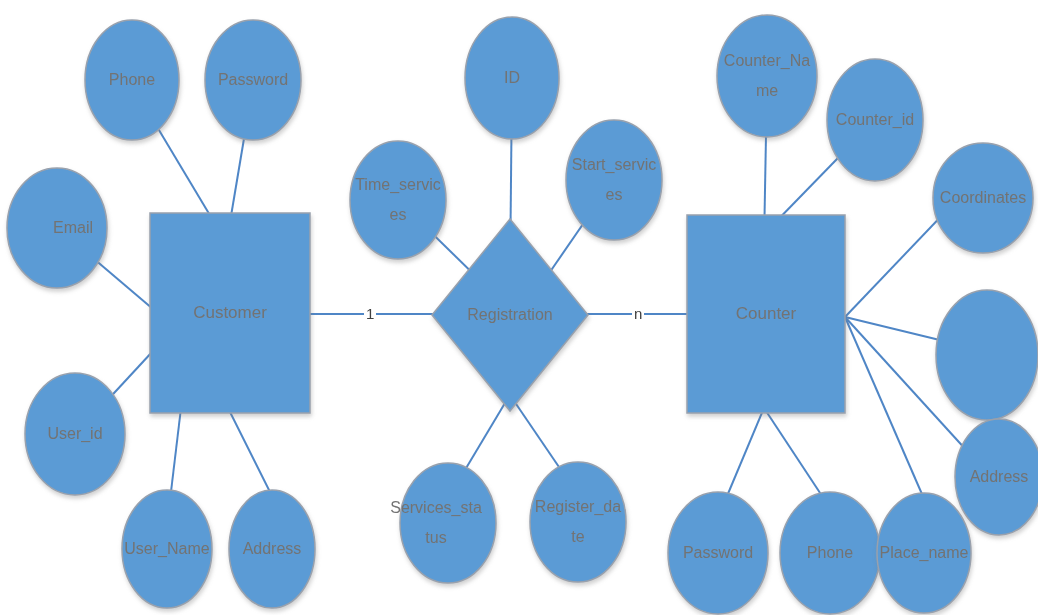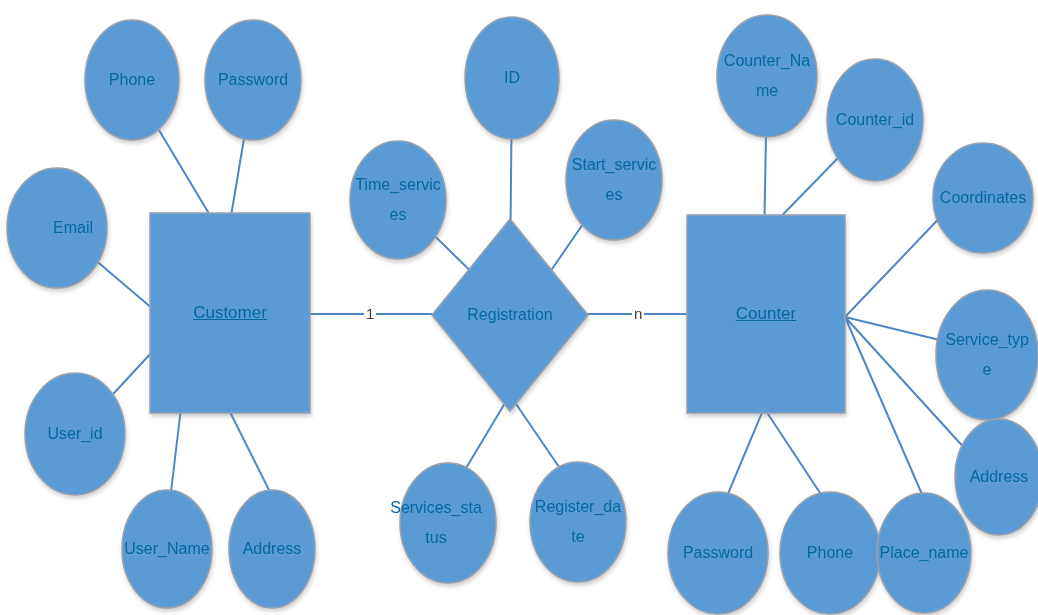--- a/index.html
+++ b/index.html
@@ -15,27 +15,27 @@
   .shape{
     fill:#5b9bd5;
     stroke:#99a1ad;
     stroke-width:1.5;
     filter:drop-shadow(1px 3px 2px rgba(120,120,120,0.35));
   }
   .lbl{
     position:absolute;
     display:flex;align-items:center;justify-content:center;
     text-align:center;
-    color:#0369a1;
+    color:#737373;
     font-size:16px;
     line-height:30px;
     white-space:pre-line;
     pointer-events:none;
   }
-  .entity-lbl{font-size:17px;text-decoration:underline;}
+  .entity-lbl{font-size:17px;}
   .card{
     position:absolute;
     font-size:15px;
     line-height:17px;
     color:#404040;
     background:#ffffff;
     padding:0 2px;
     pointer-events:none;
   }
 </style>
@@ -110,22 +110,20 @@
 es</div>
   <div class="lbl" style="left:388px;top:463px;width:96px;height:120px">Services_sta
 tus</div>
   <div class="lbl" style="left:530px;top:462px;width:96px;height:120px">Register_da
 te</div>
 
   <div class="lbl" style="left:717px;top:15px;width:100px;height:122px">Counter_Na
 me</div>
   <div class="lbl" style="left:827px;top:59px;width:96px;height:122px">Counter_id</div>
   <div class="lbl" style="left:933px;top:143px;width:100px;height:110px">Coordinates</div>
-  <div class="lbl" style="left:936px;top:290px;width:102px;height:130px">Service_typ
-e</div>
   <div class="lbl" style="left:955px;top:419px;width:88px;height:116px">Address</div>
   <div class="lbl" style="left:668px;top:492px;width:100px;height:122px">Password</div>
   <div class="lbl" style="left:780px;top:492px;width:100px;height:122px">Phone</div>
   <div class="lbl" style="left:877px;top:493px;width:94px;height:120px">Place_name</div>
 
   <div class="lbl entity-lbl" style="left:150px;top:213px;width:160px;height:200px">Customer</div>
   <div class="lbl entity-lbl" style="left:687px;top:215px;width:158px;height:198px">Counter</div>
   <div class="lbl" style="left:440px;top:265px;width:140px;height:100px">Registration</div>
 
   <div class="card" style="left:364px;top:305px">1</div>

